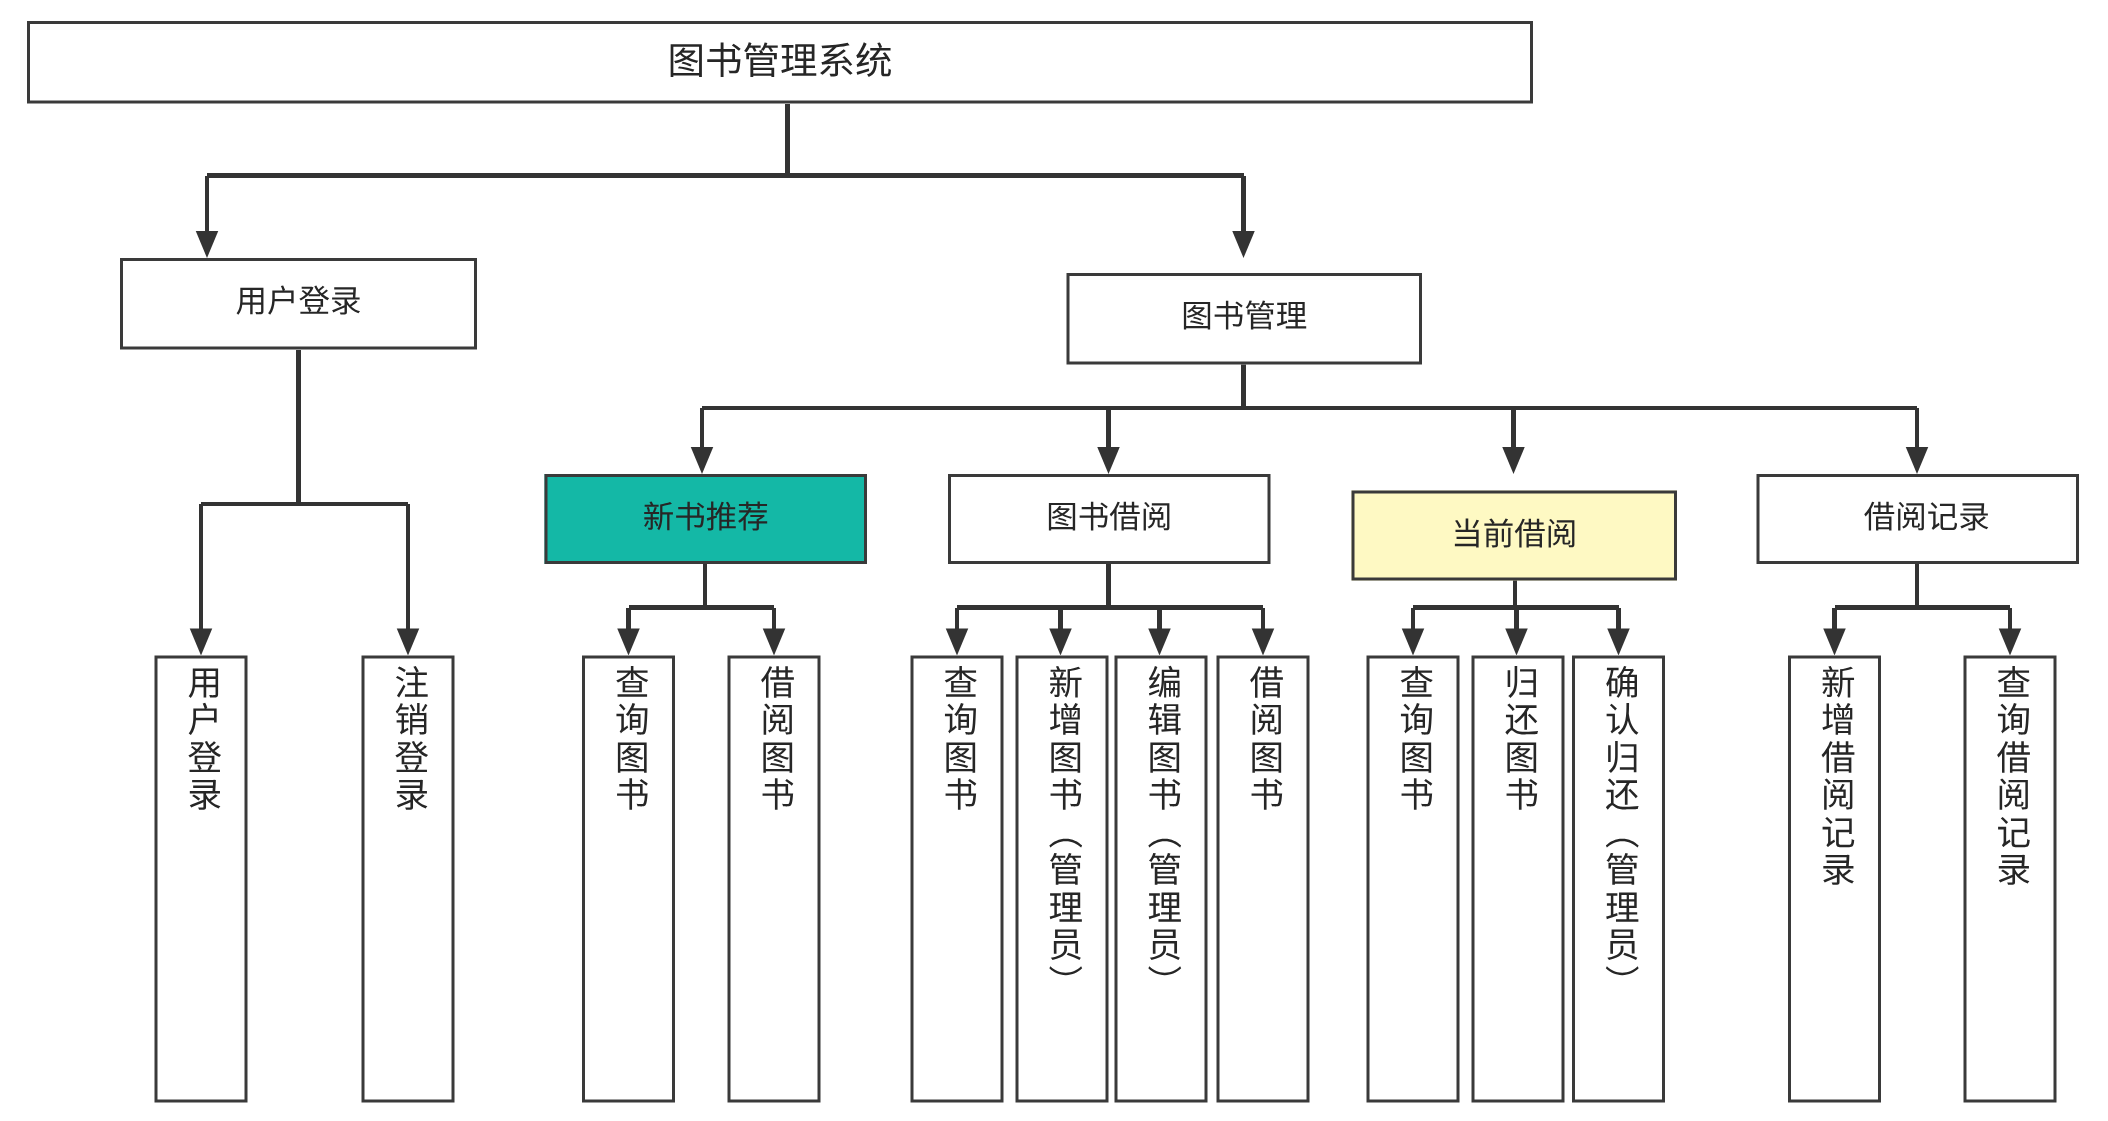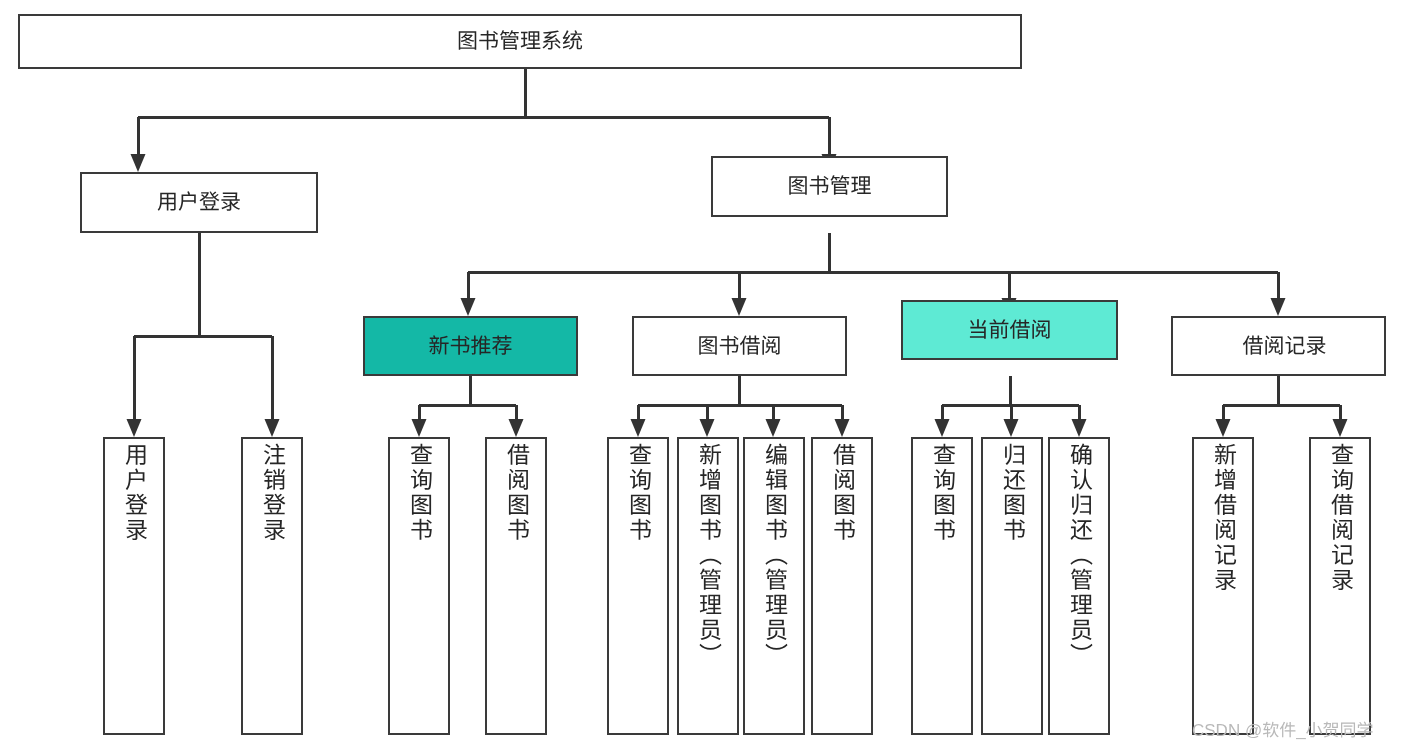--- a/index.html
+++ b/index.html
@@ -52,21 +52,21 @@
     padding-top: 4px;
   }
   .node-box.vertical .node-label {
     font-size: 23px;
     writing-mode: vertical-rl;
     text-orientation: upright;
     letter-spacing: 2px;
     line-height: 1;
   }
   .node-box.root .node-label {
-    font-size: 21px;
+    font-size: 25px;
     font-family: Liberation Serif, serif;
   }
   #watermark {
     position: absolute;
     color: #b9b9b9;
     font-size: 17px;
     font-family: "Liberation Sans", "DejaVu Sans", sans-serif;
     white-space: nowrap;
     pointer-events: none;
     user-select: none;
@@ -136,30 +136,30 @@
       </g>
   </svg>
 
   <div id="node-layer">
       <div class="node-box horizontal root" style="left: 18px; top: 14px; width: 1004px; height: 55px; border-color: rgb(58, 58, 58); background: rgb(255, 255, 255);">
         <span class="node-label" style="color: rgb(38, 38, 38);">图书管理系统</span>
       </div>
       <div class="node-box horizontal" style="left: 80px; top: 172px; width: 238px; height: 61px; border-color: rgb(58, 58, 58); background: rgb(255, 255, 255);">
         <span class="node-label" style="color: rgb(38, 38, 38);">用户登录</span>
       </div>
-      <div class="node-box horizontal" style="left: 711px; top: 156px; width: 237px; height: 61px; border-color: rgb(58, 58, 58); background: rgb(255, 255, 255);">
+      <div class="node-box horizontal" style="left: 711px; top: 182px; width: 237px; height: 61px; border-color: rgb(58, 58, 58); background: rgb(255, 255, 255);">
         <span class="node-label" style="color: rgb(38, 38, 38);">图书管理</span>
       </div>
       <div class="node-box horizontal" style="left: 363px; top: 316px; width: 215px; height: 60px; border-color: rgb(58, 58, 58); background: #14b8a6;">
         <span class="node-label" style="color: rgb(38, 38, 38);">新书推荐</span>
       </div>
       <div class="node-box horizontal" style="left: 632px; top: 316px; width: 215px; height: 60px; border-color: rgb(58, 58, 58); background: rgb(255, 255, 255);">
         <span class="node-label" style="color: rgb(38, 38, 38); text-align: center;">图书借阅</span>
       </div>
-      <div class="node-box horizontal" style="left: 901px; top: 300px; width: 217px; height: 60px; border-color: rgb(58, 58, 58); background: #5eead4;">
+      <div class="node-box horizontal" style="left: 901px; top: 327px; width: 217px; height: 60px; border-color: rgb(58, 58, 58); background: #fef9c3;">
         <span class="node-label" style="color: rgb(38, 38, 38);">当前借阅</span>
       </div>
       <div class="node-box horizontal" style="left: 1171px; top: 316px; width: 215px; height: 60px; border-color: rgb(58, 58, 58); background: rgb(255, 255, 255); padding-left: 12px;">
         <span class="node-label" style="color: rgb(38, 38, 38);">借阅记录</span>
       </div>
       <div class="node-box vertical" style="left: 103px; top: 437px; width: 62px; height: 298px; border-color: rgb(58, 58, 58); background: rgb(255, 255, 255);">
         <span class="node-label" style="color: rgb(38, 38, 38);">用户登录</span>
       </div>
       <div class="node-box vertical" style="left: 241px; top: 437px; width: 62px; height: 298px; border-color: rgb(58, 58, 58); background: rgb(255, 255, 255);">
         <span class="node-label" style="color: rgb(38, 38, 38);">注销登录</span>
@@ -192,15 +192,14 @@
         <span class="node-label" style="color: rgb(38, 38, 38);">确认归还（管理员）</span>
       </div>
       <div class="node-box vertical" style="left: 1192px; top: 437px; width: 62px; height: 298px; border-color: rgb(58, 58, 58); background: rgb(255, 255, 255);">
         <span class="node-label" style="color: rgb(38, 38, 38);">新增借阅记录</span>
       </div>
       <div class="node-box vertical" style="left: 1309px; top: 437px; width: 62px; height: 298px; border-color: rgb(58, 58, 58); background: rgb(255, 255, 255);">
         <span class="node-label" style="color: rgb(38, 38, 38);">查询借阅记录</span>
       </div>
     </div>
 
-  <div id="watermark" style="left: 1192px; top: 716px; color: rgb(185, 185, 185);">CSDN @软件_小贺同学</div>
 
 </div>
 
 </body></html>

